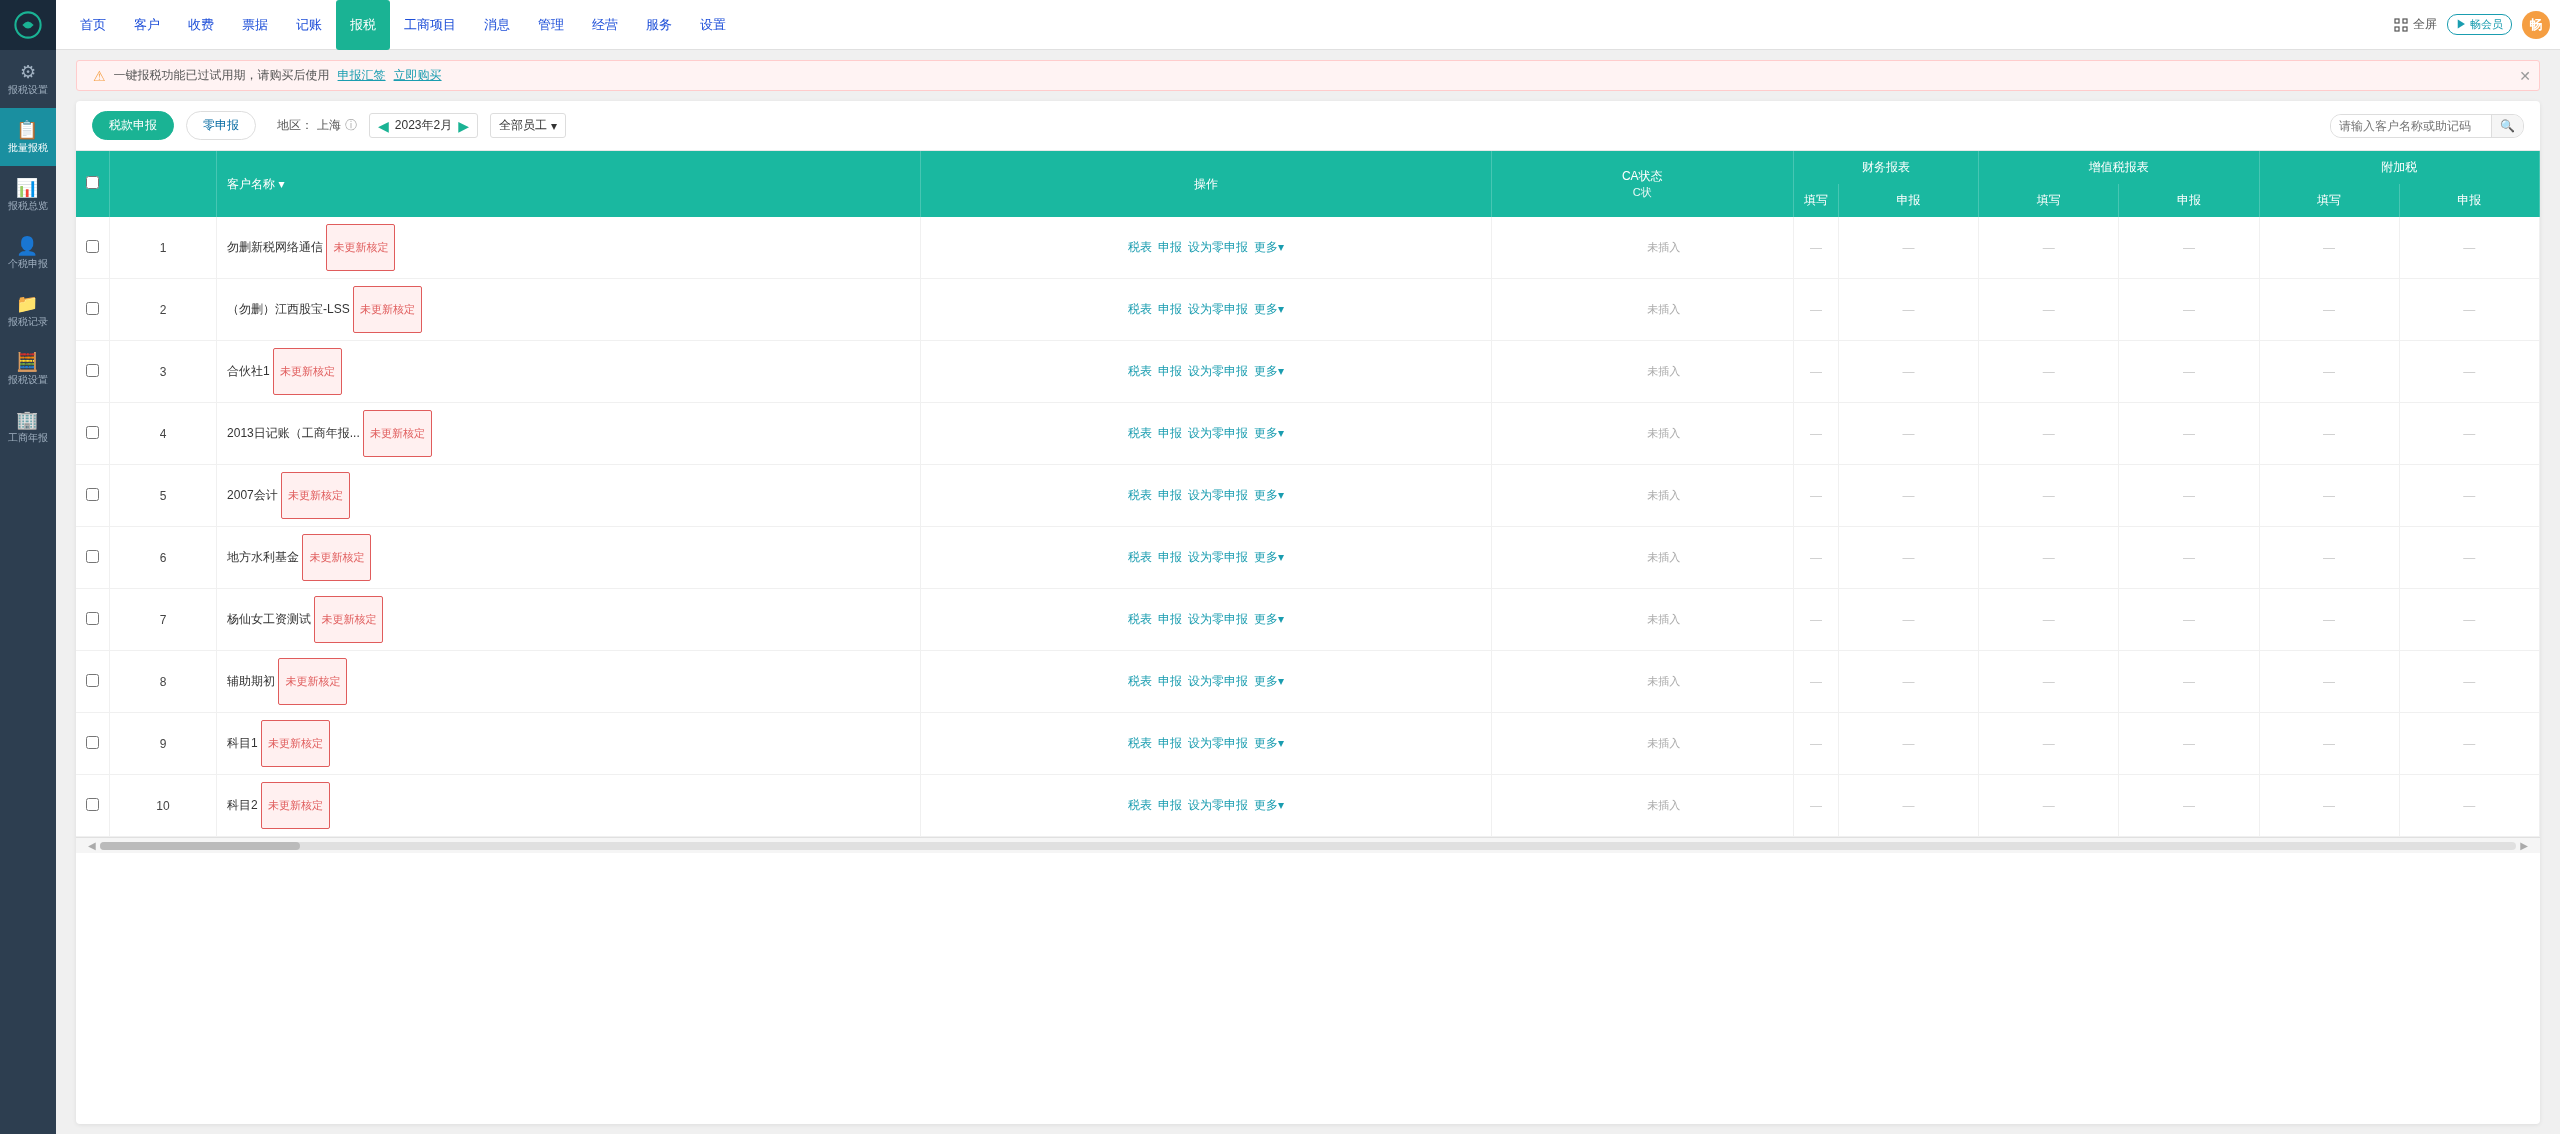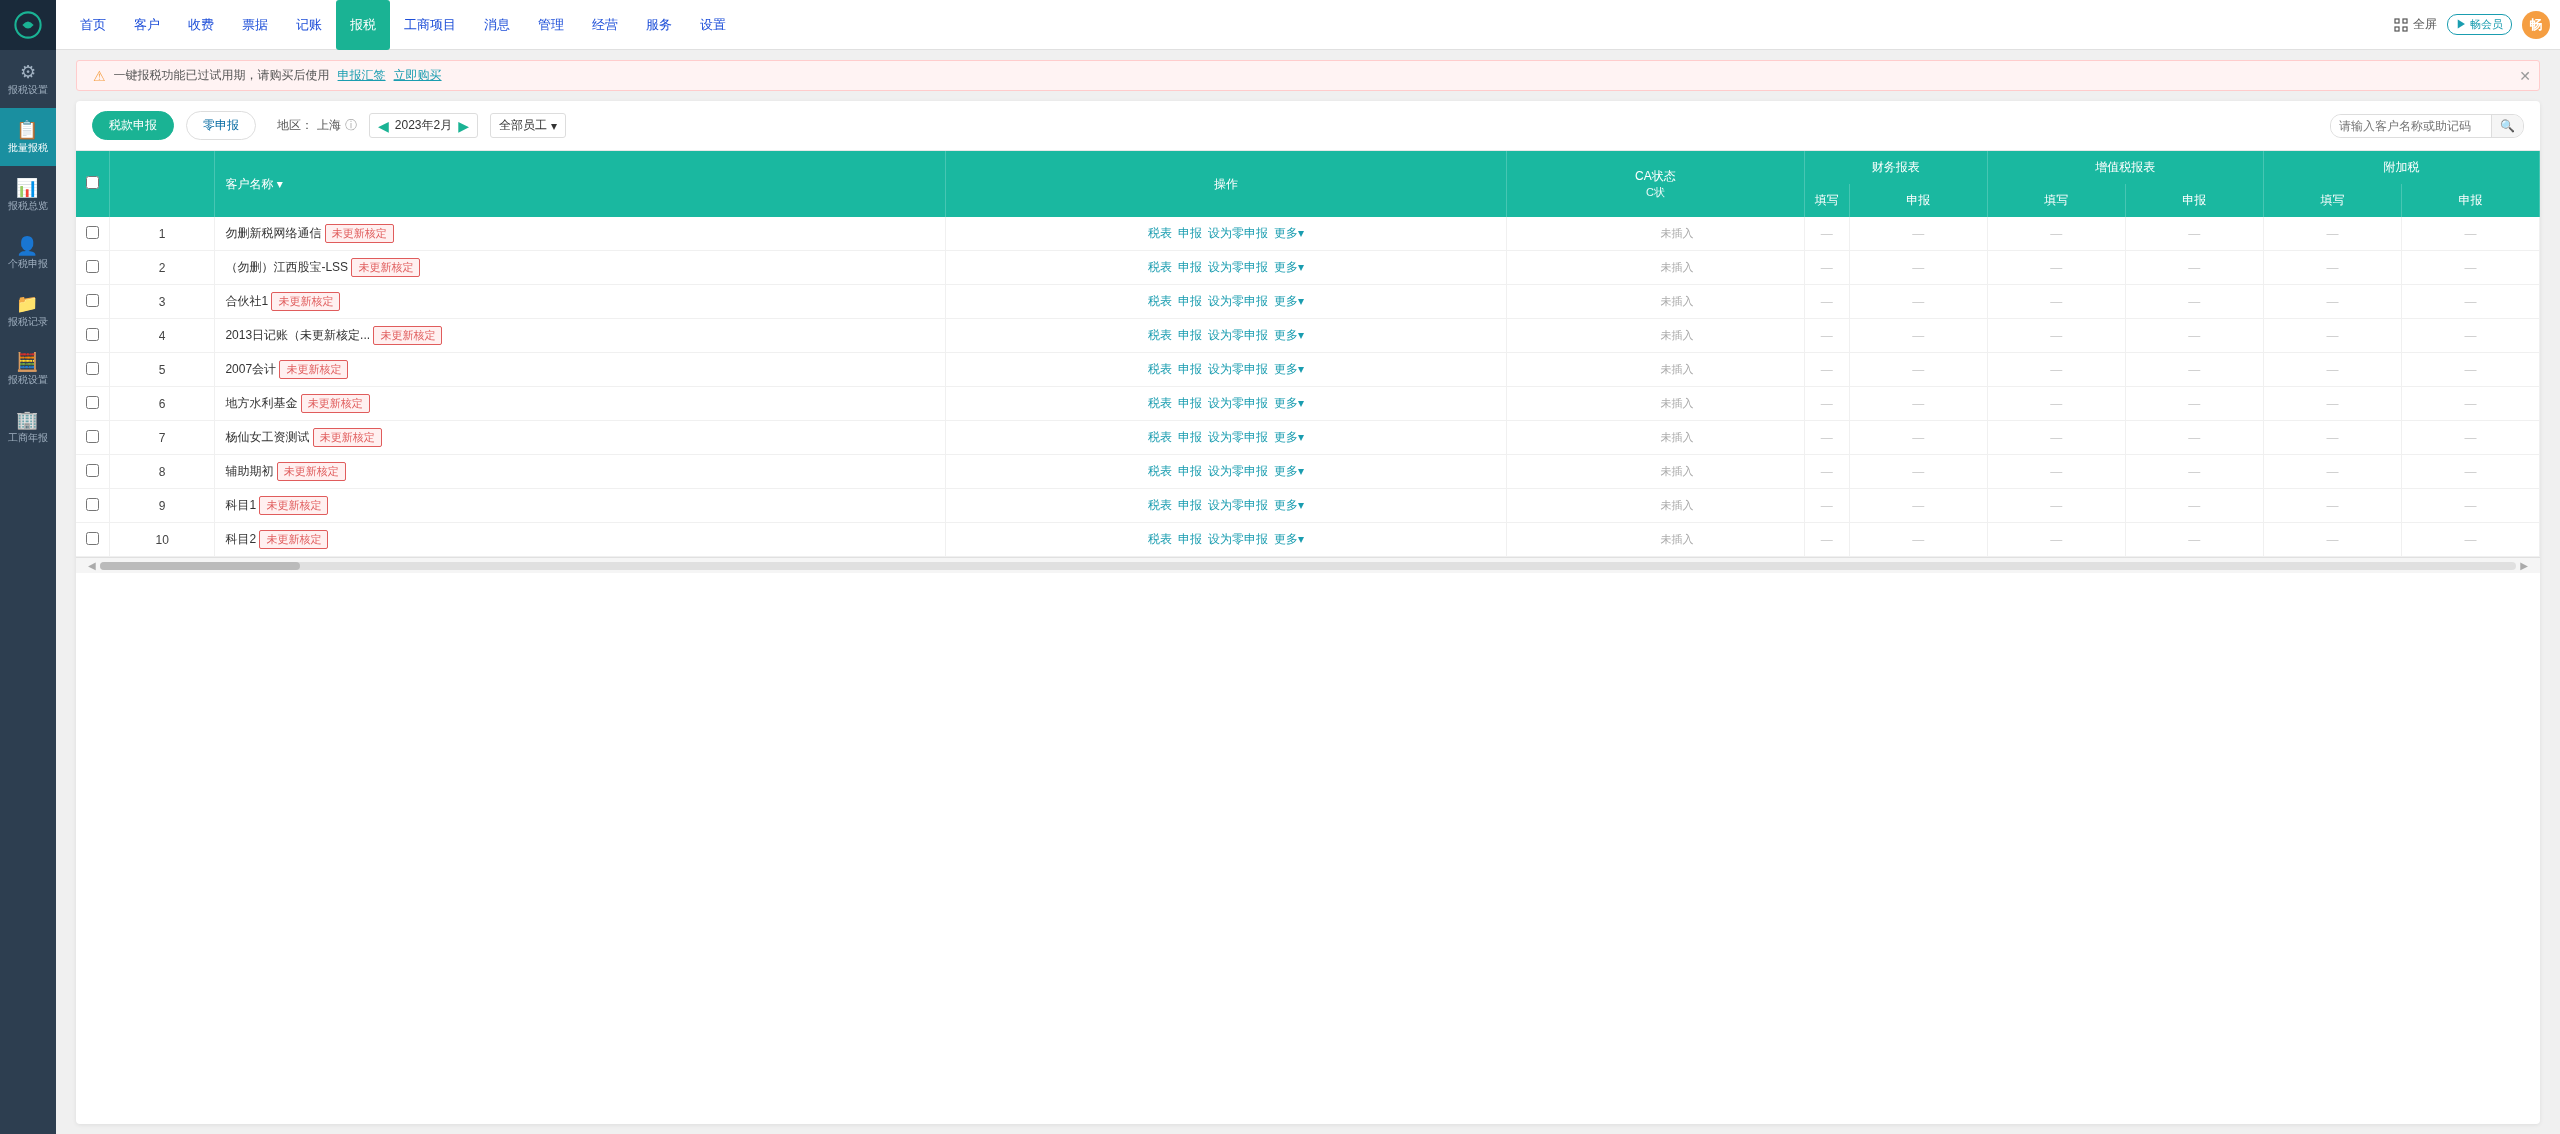--- a/index.html
+++ b/index.html
@@ -266,21 +266,21 @@
       color: #444;
       text-align: center;
       border-right: 1px solid #f0f0f0;
       white-space: nowrap;
     }
     tbody td:nth-child(3) { text-align: left; }
 
     .client-name { color: #333; }
     .status-badge {
       display: inline-block;
-      padding: 1px 6px;
+      padding: 15px 6px;
       border-radius: 2px;
       font-size: 11px;
       border: 1px solid;
     }
     .status-not-confirmed {
       color: #e05c5c;
       border-color: #e05c5c;
       background: #fff0f0;
     }
 
@@ -501,21 +501,21 @@
                 <td><span class="dash">—</span></td>
                 <td><span class="dash">—</span></td>
                 <td><span class="dash">—</span></td>
                 <td><span class="dash">—</span></td>
                 <td><span class="dash">—</span></td>
                 <td><span class="dash">—</span></td>
               </tr>
               <tr>
                 <td><input type="checkbox" style=""></td>
                 <td>4</td>
-                <td style="text-align: left;"><span class="client-name">2013日记账（未更新核定...</span>&nbsp;<span class="status-badge status-not-confirmed">未更新核定</span></td>
+                <td style="text-align: left;"><span class="client-name">2013日记账（工商年报...</span>&nbsp;<span class="status-badge status-not-confirmed">未更新核定</span></td>
                 <td><span class="op-link">税表</span><span class="op-link">申报</span><span class="op-link">设为零申报</span><span class="op-link">更多▾</span></td>
                 <td><span class="ca-status">未插入</span></td>
                 <td><span class="dash">—</span></td>
                 <td><span class="dash">—</span></td>
                 <td><span class="dash">—</span></td>
                 <td><span class="dash">—</span></td>
                 <td><span class="dash">—</span></td>
                 <td><span class="dash">—</span></td>
               </tr>
               <tr>

